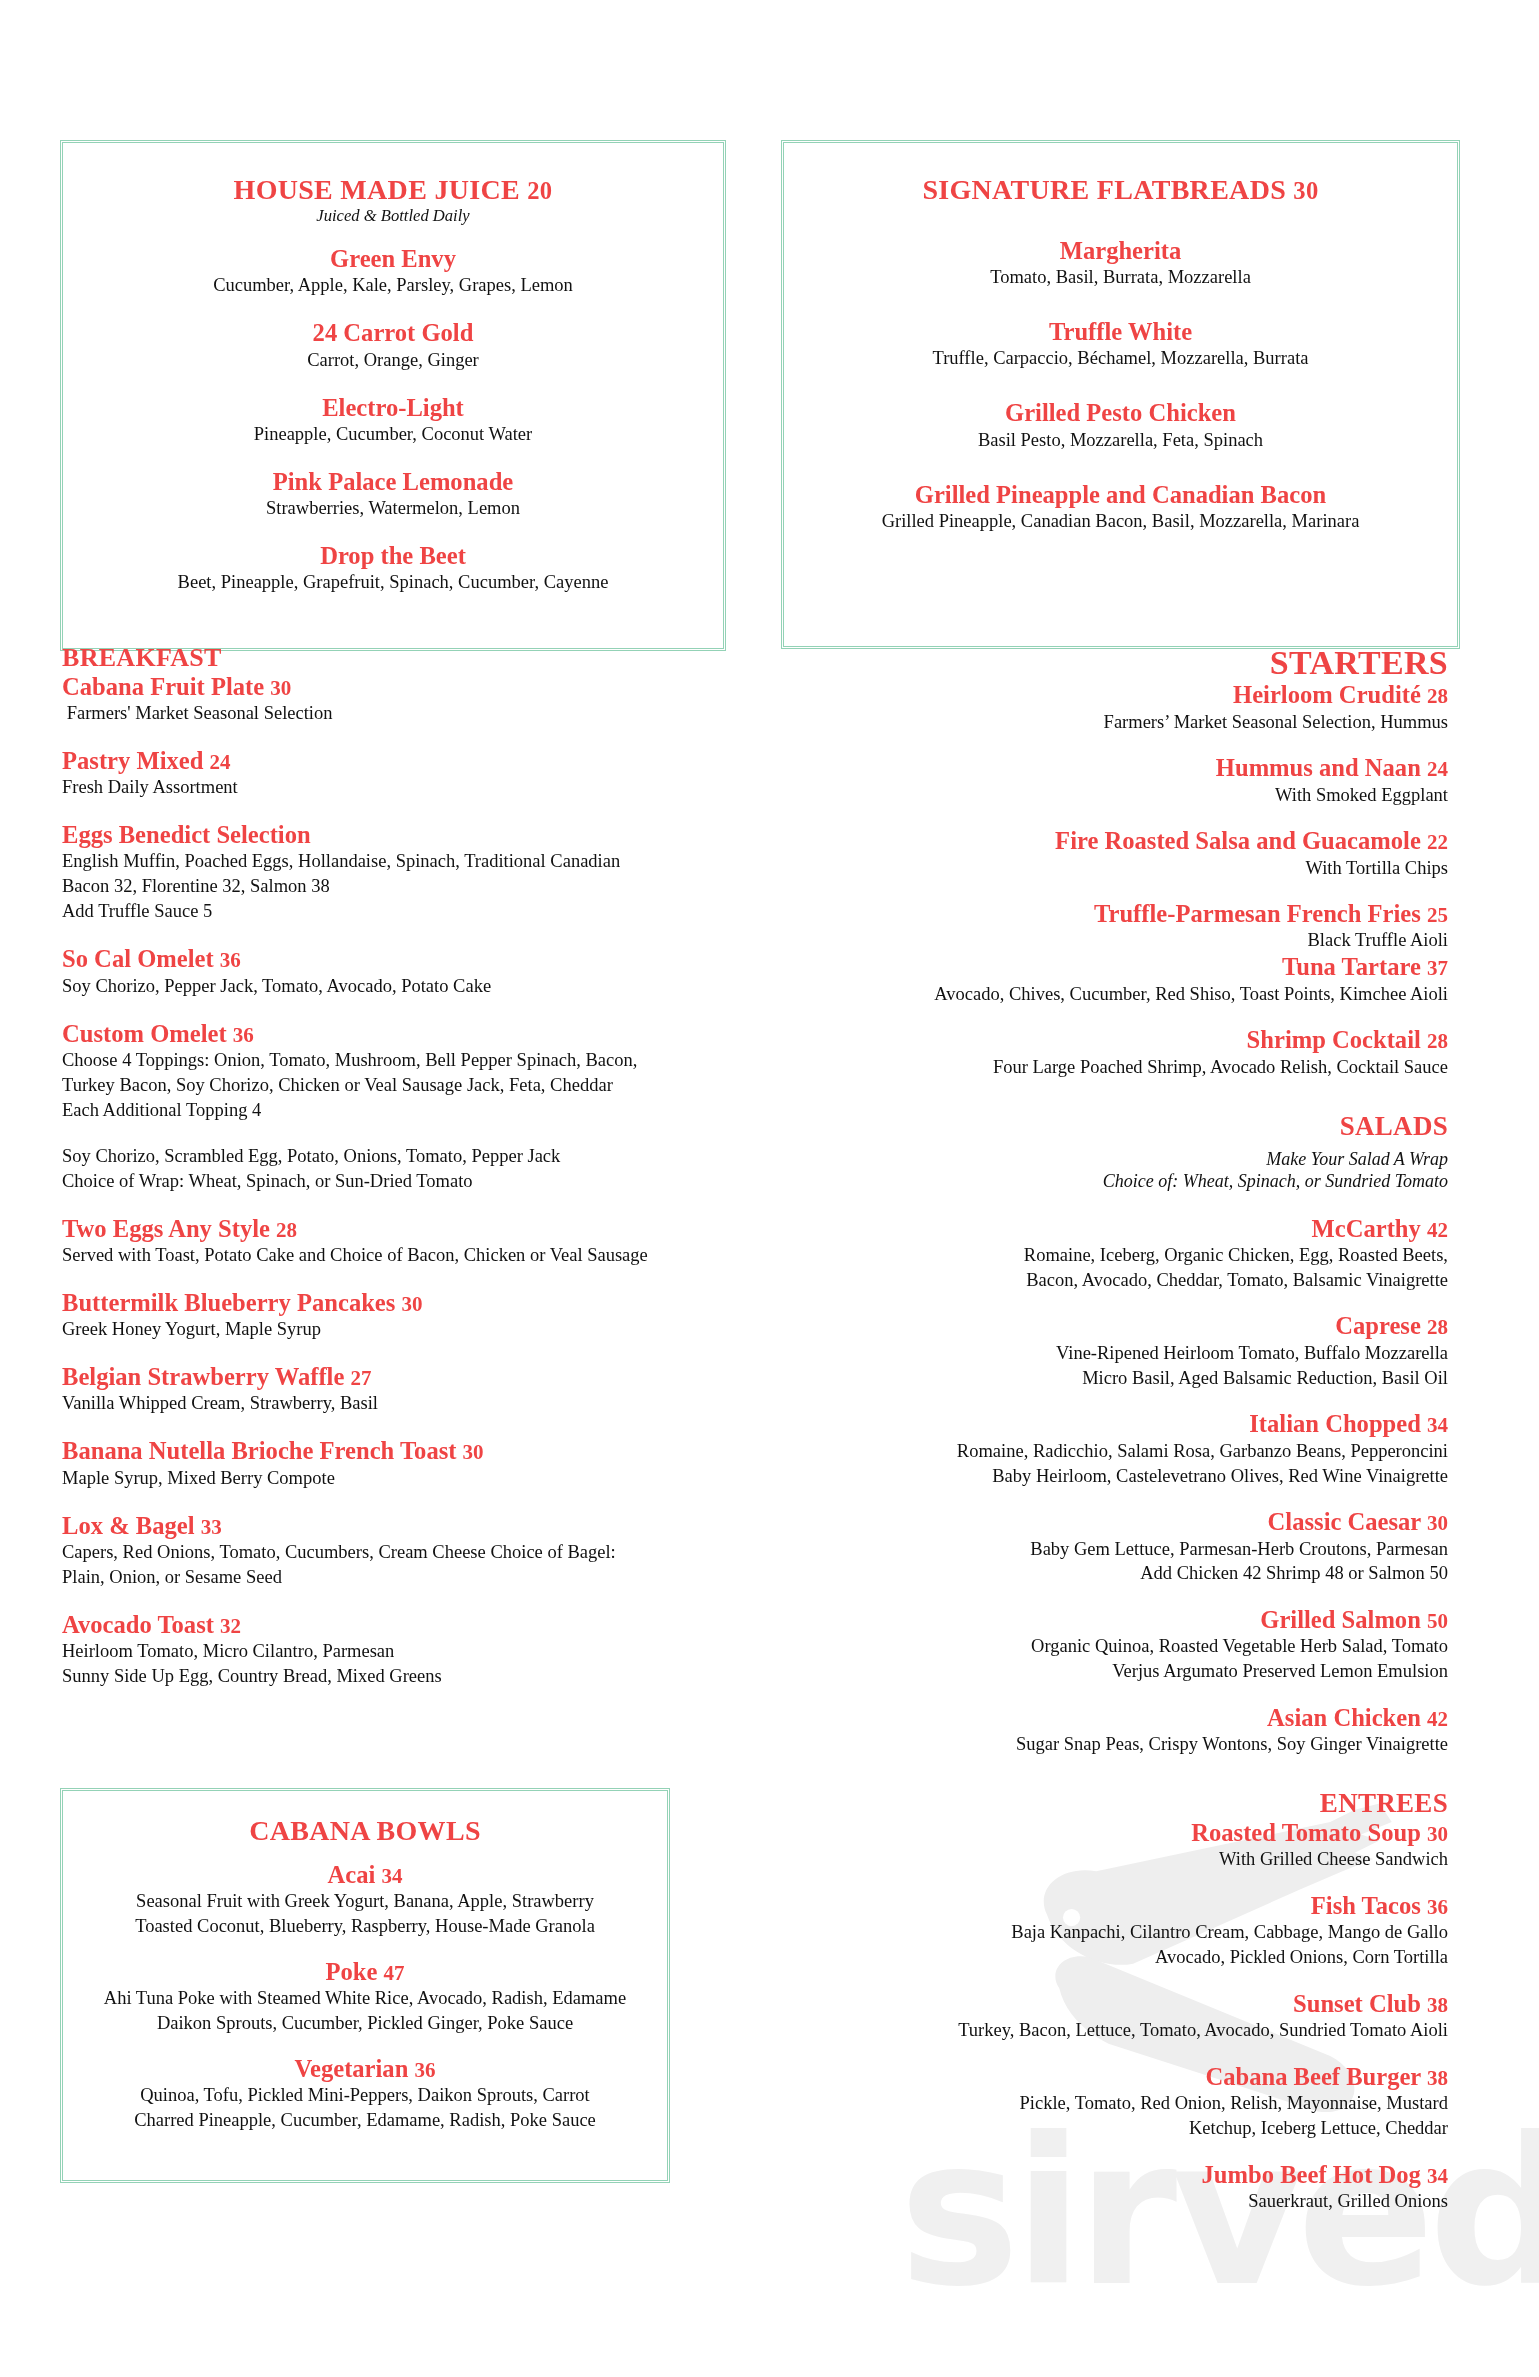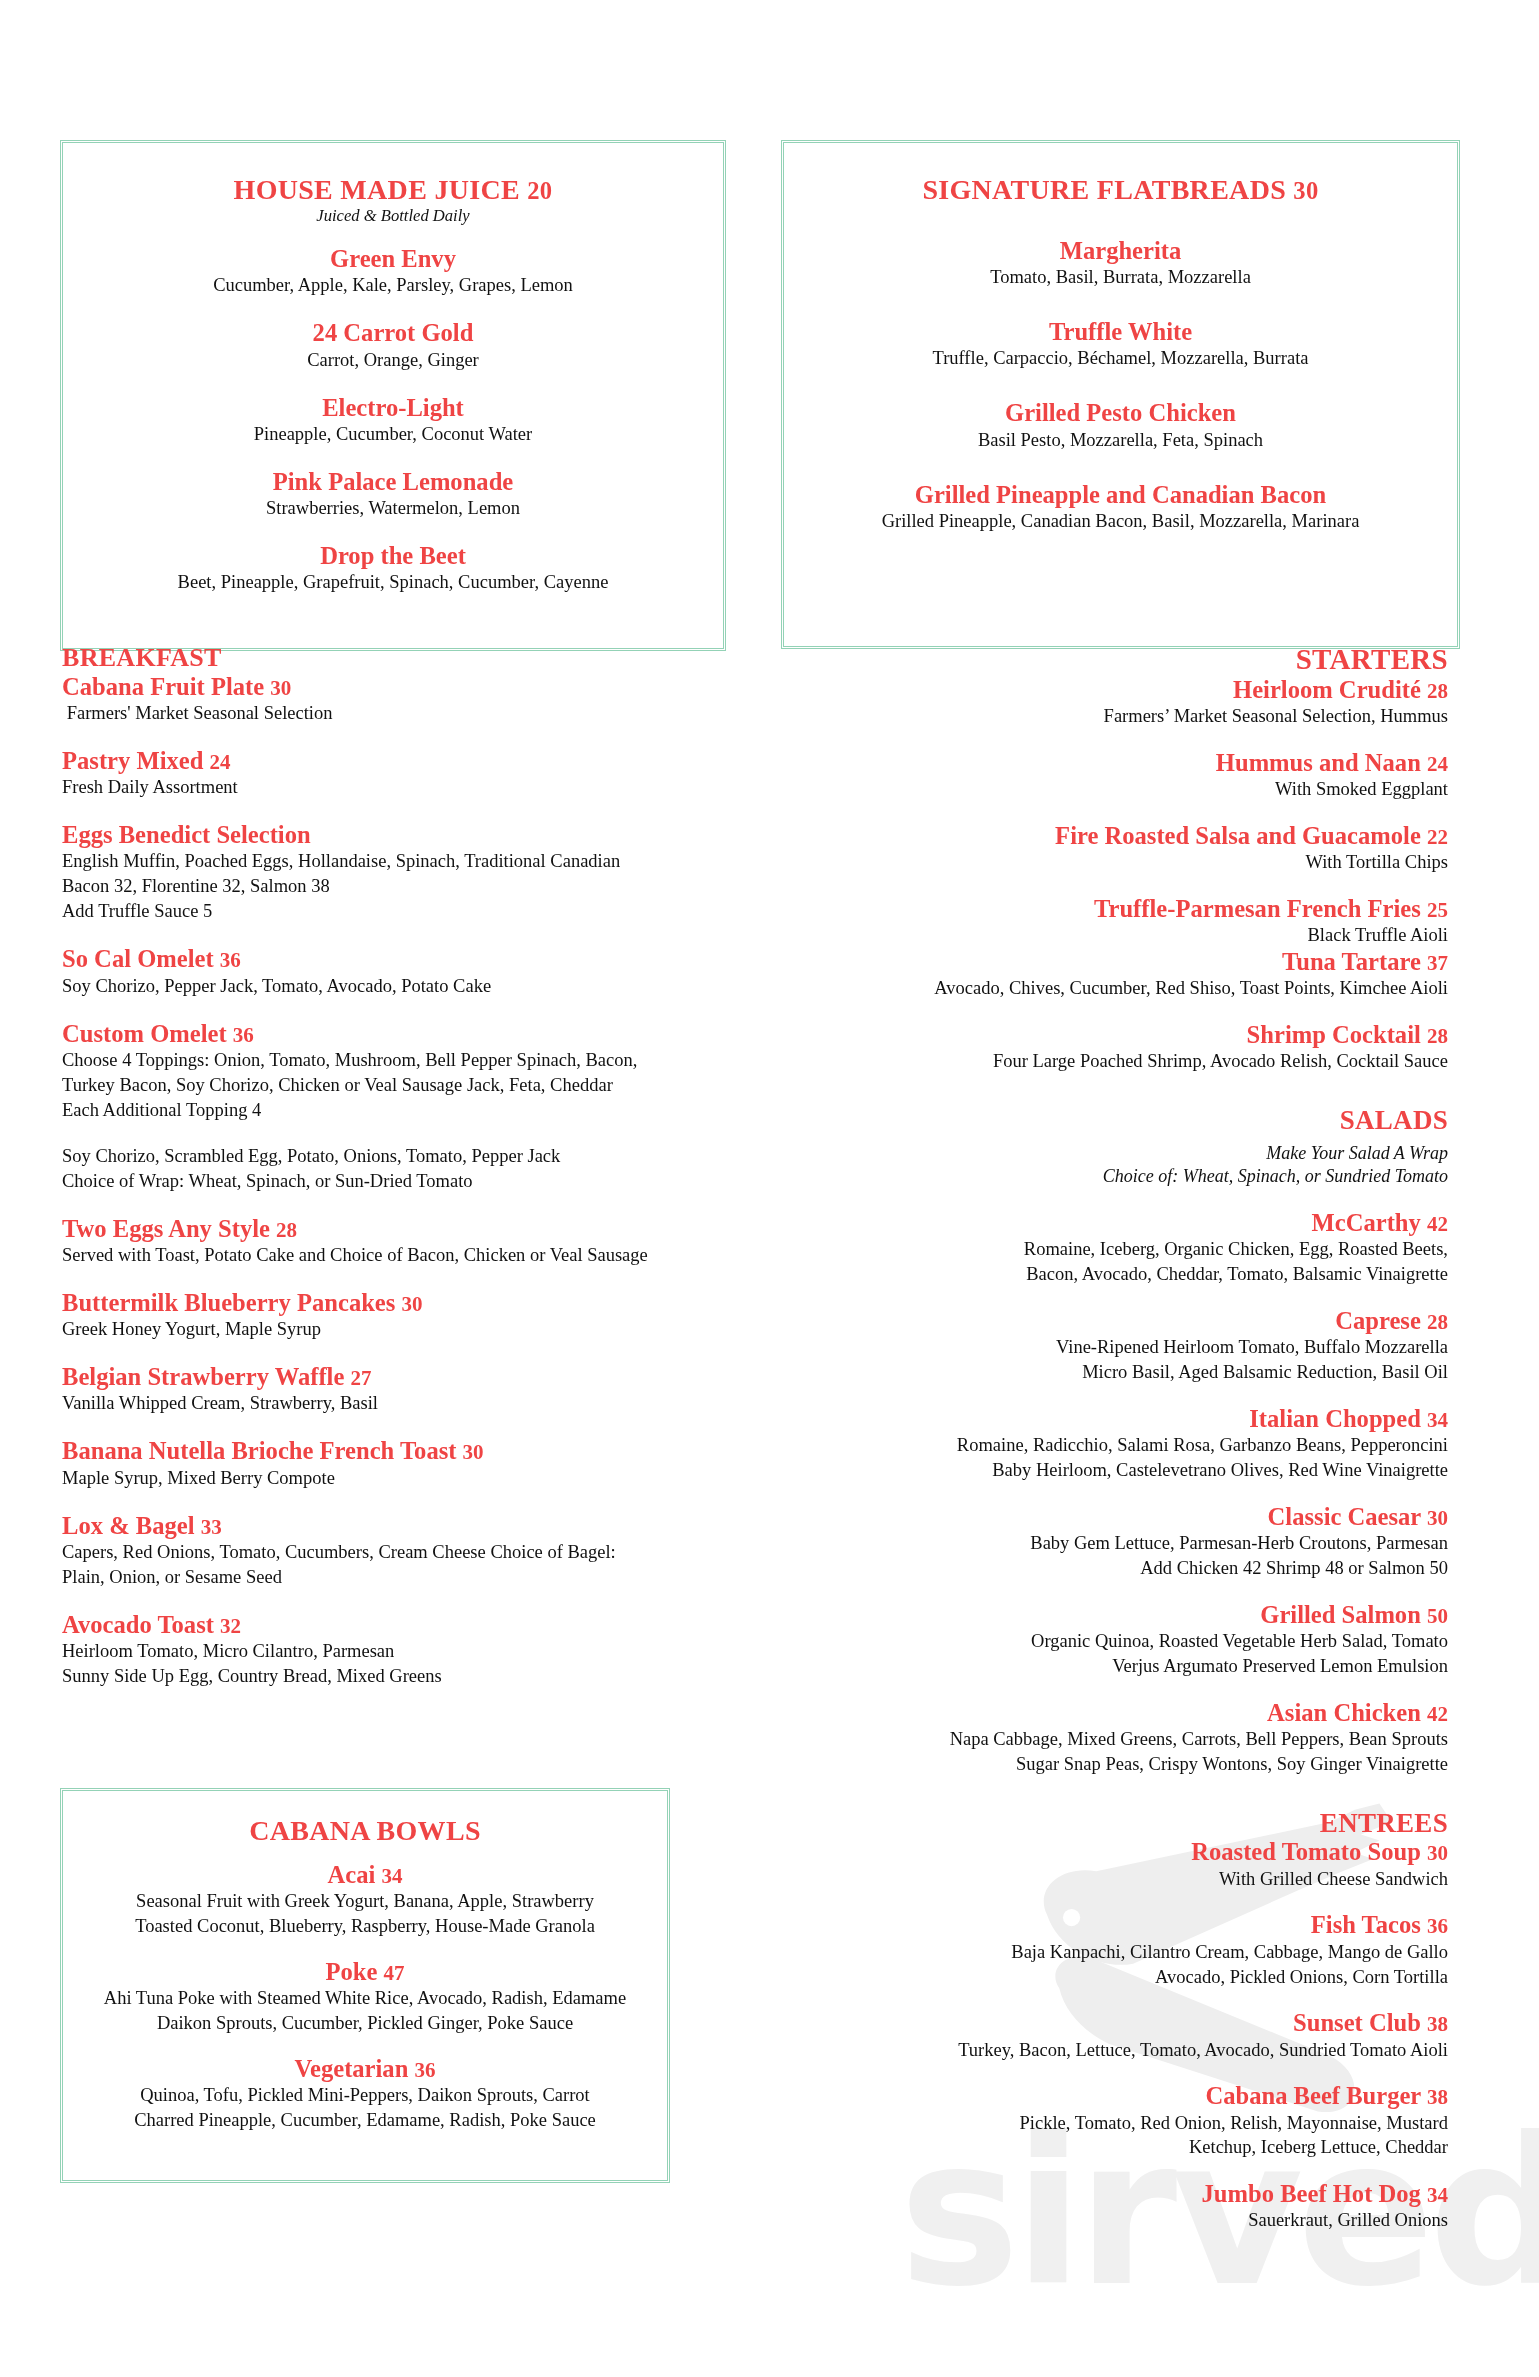--- a/index.html
+++ b/index.html
@@ -154,21 +154,21 @@
   <div>
     <div class="item-title teal"><span>Vegetarian</span> <span class="price">36</span></div>
     <div class="desc">Quinoa, Tofu, Pickled Mini-Peppers, Daikon Sprouts, Carrot</div>
     <div class="desc">Charred Pineapple, Cucumber, Edamame, Radish, Poke Sauce</div>
   </div>
 </div>
 
 <div class="col-right">
 
   <div>
-    <div class="sec-title teal" style="font-size:29px;">STARTERS</div>
+    <div class="sec-title teal" style="font-size:34px;">STARTERS</div>
     <div style="margin-bottom:19.7px;">
       <div class="item-title teal"><span>Heirloom Crudité</span> <span class="price">28</span></div>
       <div class="desc">Farmers’ Market Seasonal Selection, Hummus</div>
     </div>
     <div style="margin-bottom:19.7px;">
       <div class="item-title teal"><span>Hummus and Naan</span> <span class="price">24</span></div>
       <div class="desc">With Smoked Eggplant</div>
     </div>
     <div style="margin-bottom:19.7px;">
       <div class="item-title teal"><span>Fire Roasted Salsa and Guacamole</span> <span class="price">22</span></div>
@@ -213,21 +213,20 @@
       <div class="desc">Baby Gem Lettuce, Parmesan-Herb Croutons, Parmesan</div>
       <div class="desc">Add Chicken 42 Shrimp 48 or Salmon 50</div>
     </div>
     <div style="margin-bottom:19.7px;">
       <div class="item-title teal"><span>Grilled Salmon</span> <span class="price">50</span></div>
       <div class="desc">Organic Quinoa, Roasted Vegetable Herb Salad, Tomato</div>
       <div class="desc">Verjus Argumato Preserved Lemon Emulsion</div>
     </div>
     <div style="margin-bottom:32px;">
       <div class="item-title teal"><span>Asian Chicken</span> <span class="price">42</span></div>
-      <div class="desc">Napa Cabbage, Mixed Greens, Carrots, Bell Peppers, Bean Sprouts</div>
       <div class="desc">Sugar Snap Peas, Crispy Wontons, Soy Ginger Vinaigrette</div>
     </div>
   </div>
 
   <div>
     <div class="sec-title teal" style="font-size:27px;">ENTREES</div>
     <div style="margin-bottom:19.7px;">
       <div class="item-title teal"><span>Roasted Tomato Soup</span> <span class="price">30</span></div>
       <div class="desc">With Grilled Cheese Sandwich</div>
     </div>

